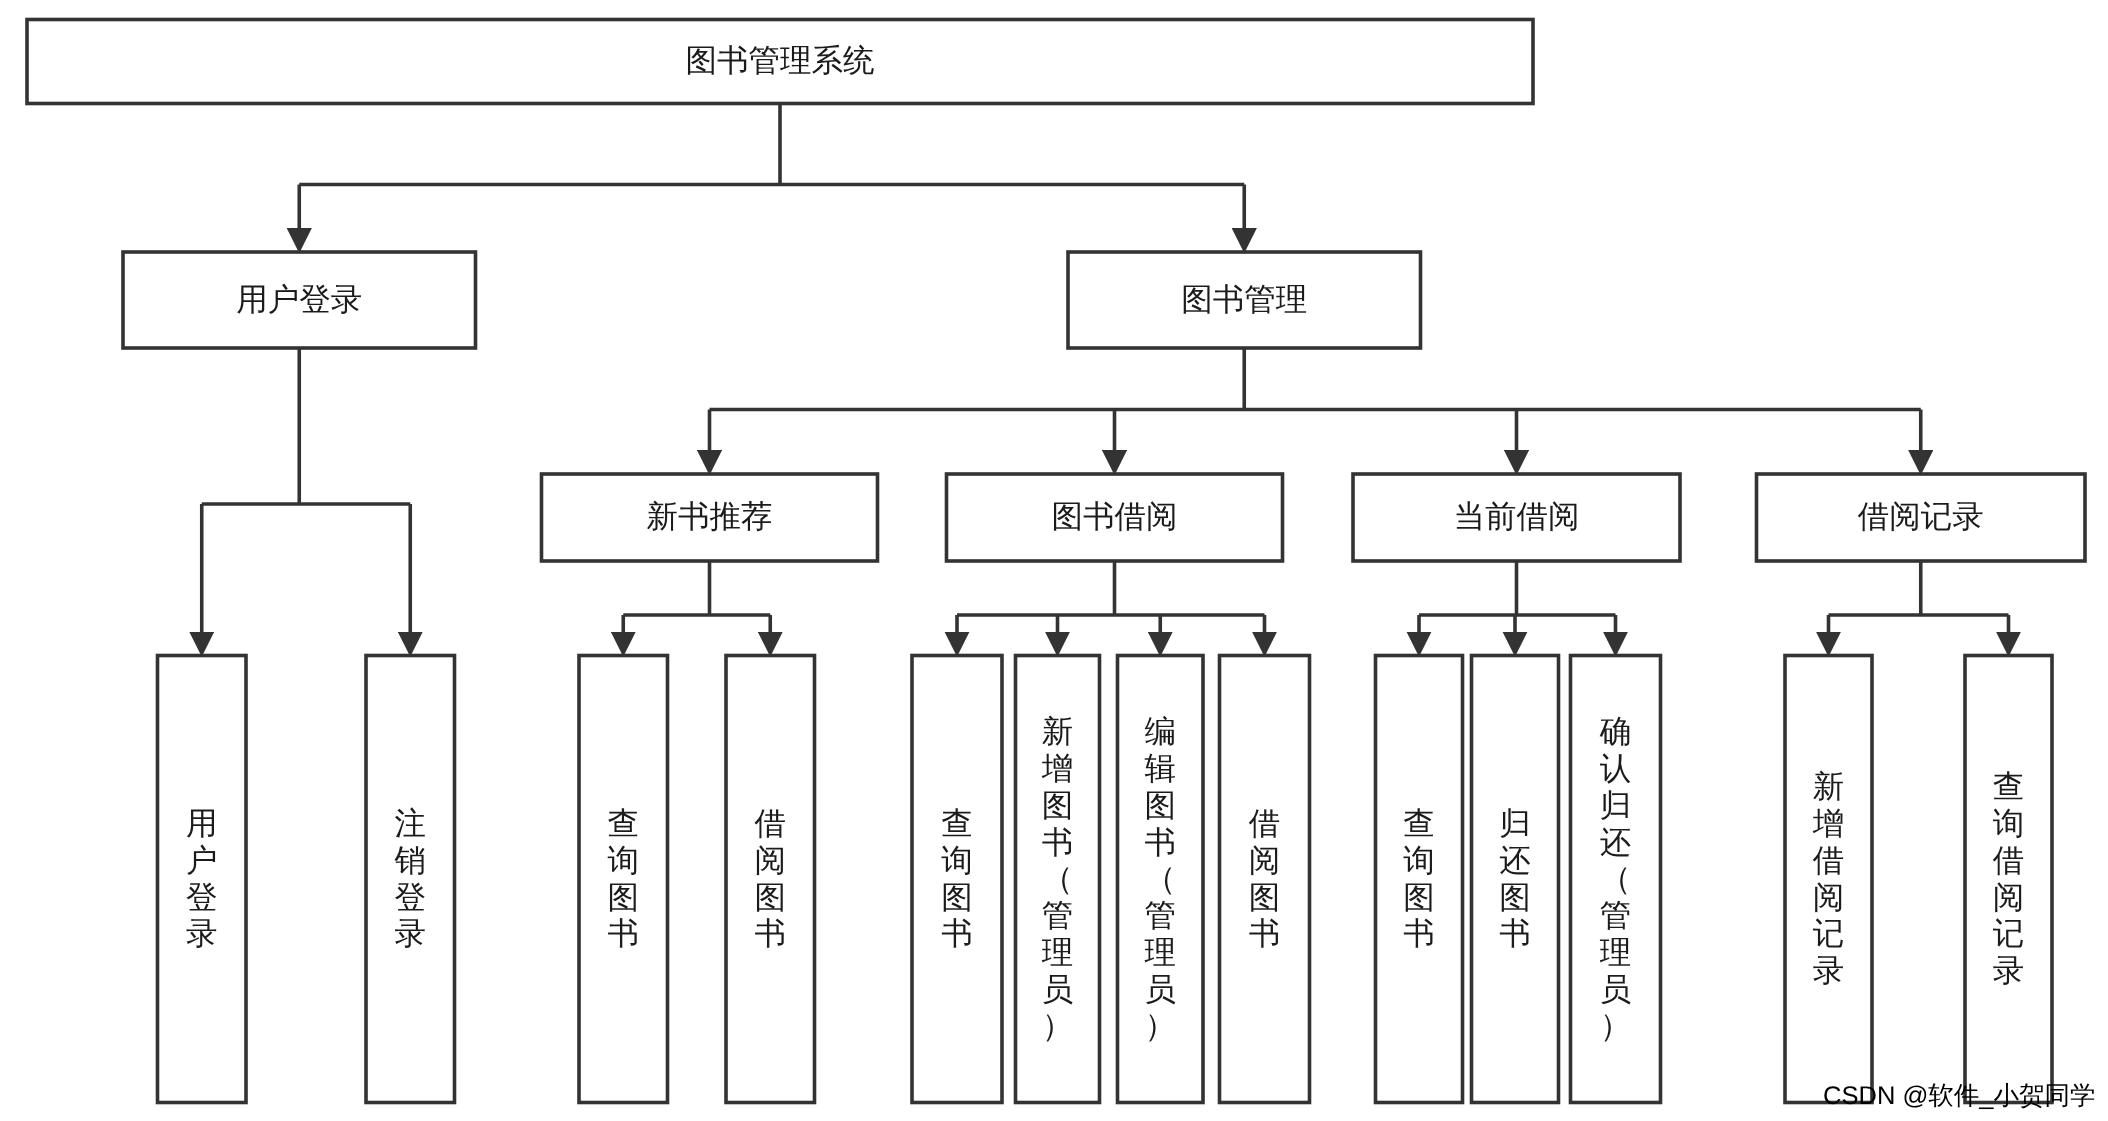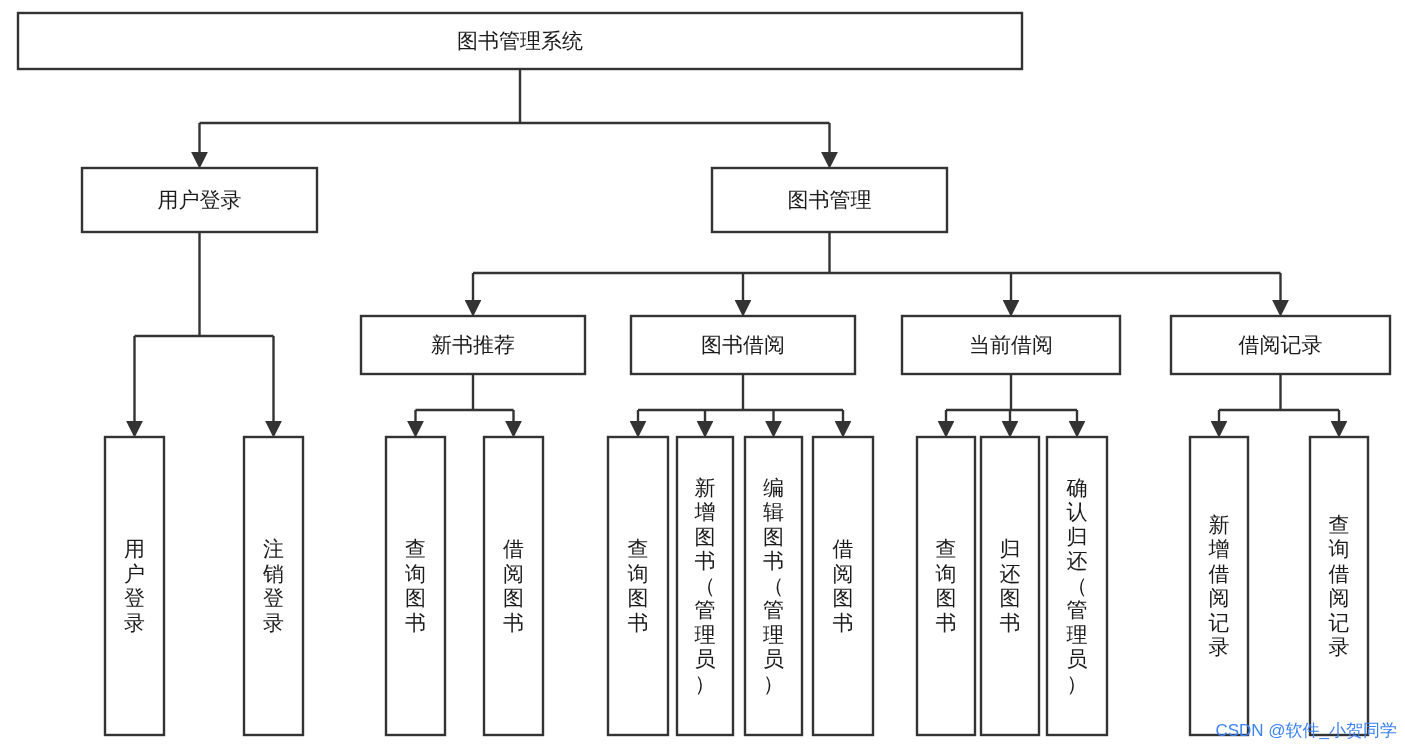--- a/index.html
+++ b/index.html
@@ -52,21 +52,21 @@
   .arrow-head {
     fill: #333333;
     stroke: none;
   }
   .watermark {
     position: absolute;
     right: 8px;
     bottom: 5px;
     font-family: "Liberation Sans", "DejaVu Sans", sans-serif;
     font-size: 17px;
-    color: #3b82f6;
+    color: #000000;
     white-space: nowrap;
     pointer-events: none;
   }
 </style>
 </head>
 <body>
 
 <div id="diagram-root">
   <svg class="flow" viewBox="0 0 1405 747" xmlns="http://www.w3.org/2000/svg">
     <defs>

